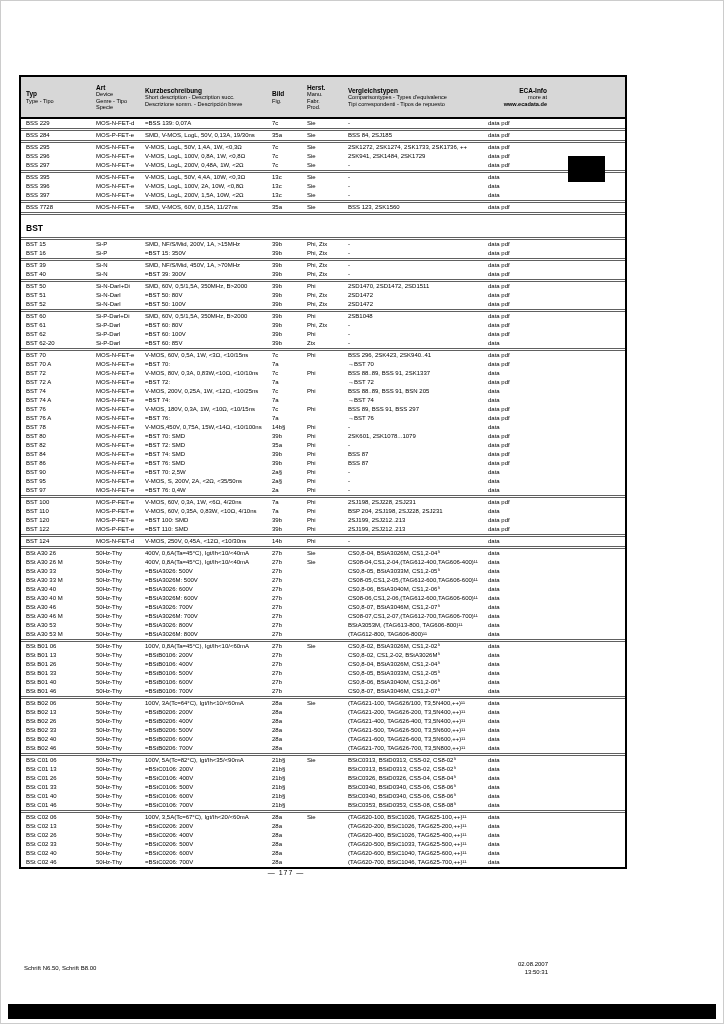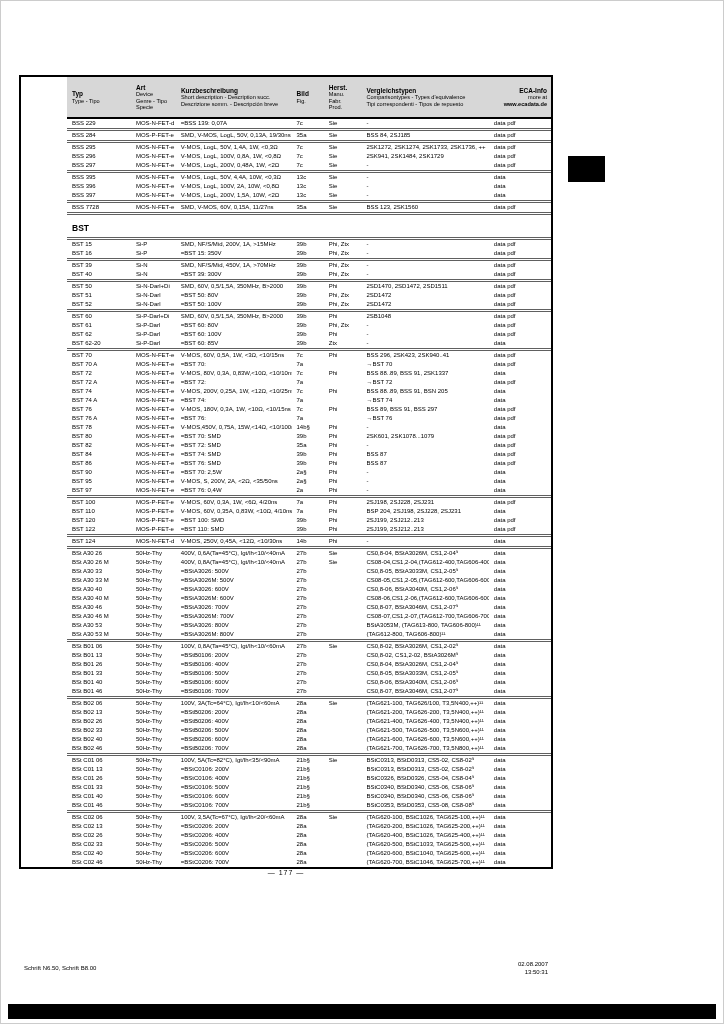--- a/index.html
+++ b/index.html
@@ -5,22 +5,22 @@
   html,body { margin:0; padding:0; }
   body {
     width:724px; height:1024px; position:relative; overflow:hidden;
     background:#ffffff; color:#000;
     font-family:"Liberation Sans", sans-serif;
   }
   .scan-frame { position:absolute; inset:0; border:1px solid #cccccc; pointer-events:none; }
 
   
   .dtable {
-    position:absolute; left:19px; top:75px; width:534px;
-    border:2px solid #000; box-sizing:border-box; background:#fff;padding-left:46px;
+    position:absolute; left:19px; top:75px; width:608px;
+    border:2px solid #000; box-sizing:border-box; background:#fff;
   }
   .thead {
     display:flex; background:#d7d7d7; border-bottom:2px solid #000;
     height:42px; align-items:stretch; box-sizing:border-box;
   }
   .hcell { display:flex; flex-direction:column; justify-content:center; box-sizing:border-box; padding-left:5px; overflow:hidden; }
   .hmain { font-weight:bold; font-size:6.5px; line-height:7.5px; white-space:nowrap; }
   .hsub  { font-size:5.6px; line-height:6.4px; white-space:nowrap; }
   .hb    { font-weight:bold; }
   .h-eca { text-align:right; padding-right:4px; padding-left:0; }

